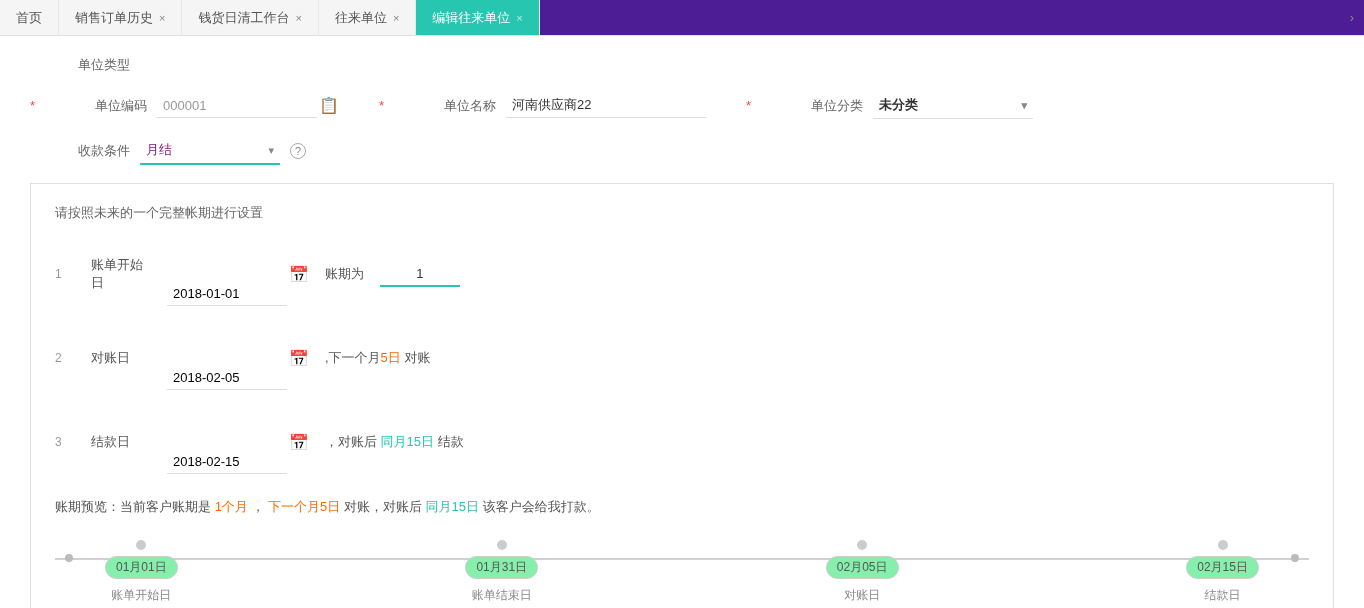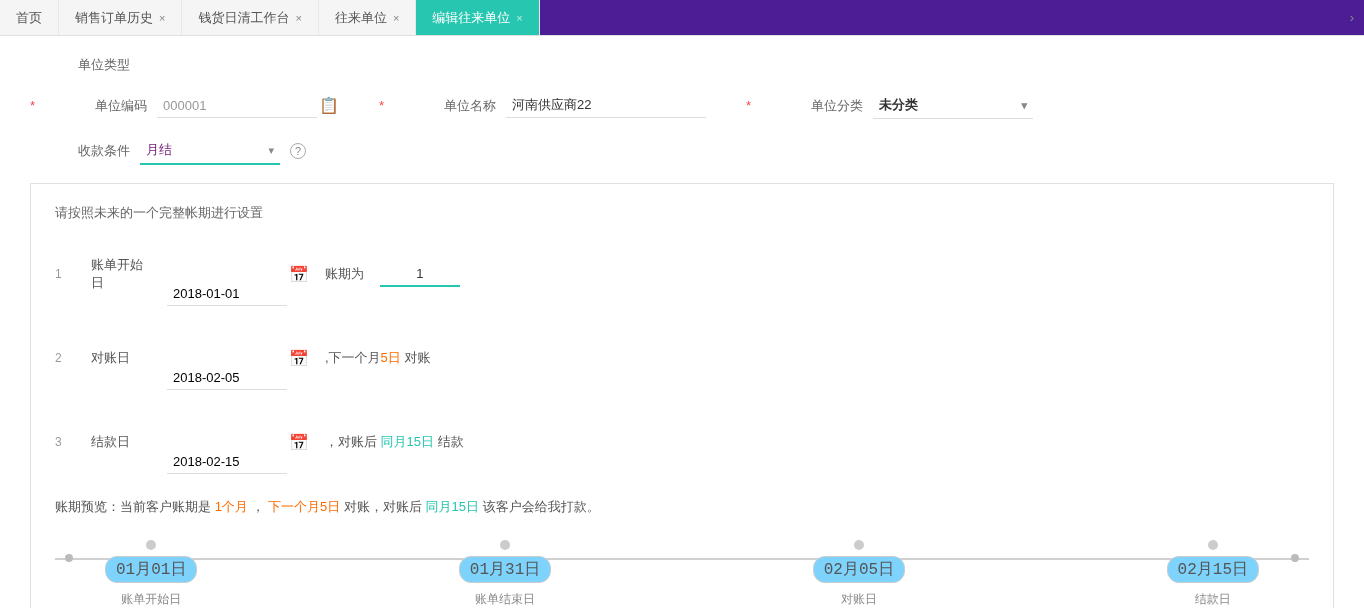--- a/index.html
+++ b/index.html
@@ -237,25 +237,24 @@
       border-radius: 50%;
       background: #ccc;
       border: 2px solid #ccc;
       z-index: 1;
     }
     .node-tag {
       margin-top: 6px;
       border: 1px solid #ccc;
       border-radius: 12px;
       padding: 2px 10px;
-      font-size: 16px;
+      font-size: 12px;
       color: #555;
-      background: #7dd3fc;
+      background: #86efac;
       white-space: nowrap;
-      font-family: Liberation Mono, monospace;
     }
     .node-label {
       margin-top: 8px;
       font-size: 12px;
       color: #888;
       white-space: nowrap;
     }
 
     .field-group {
       display: flex;

